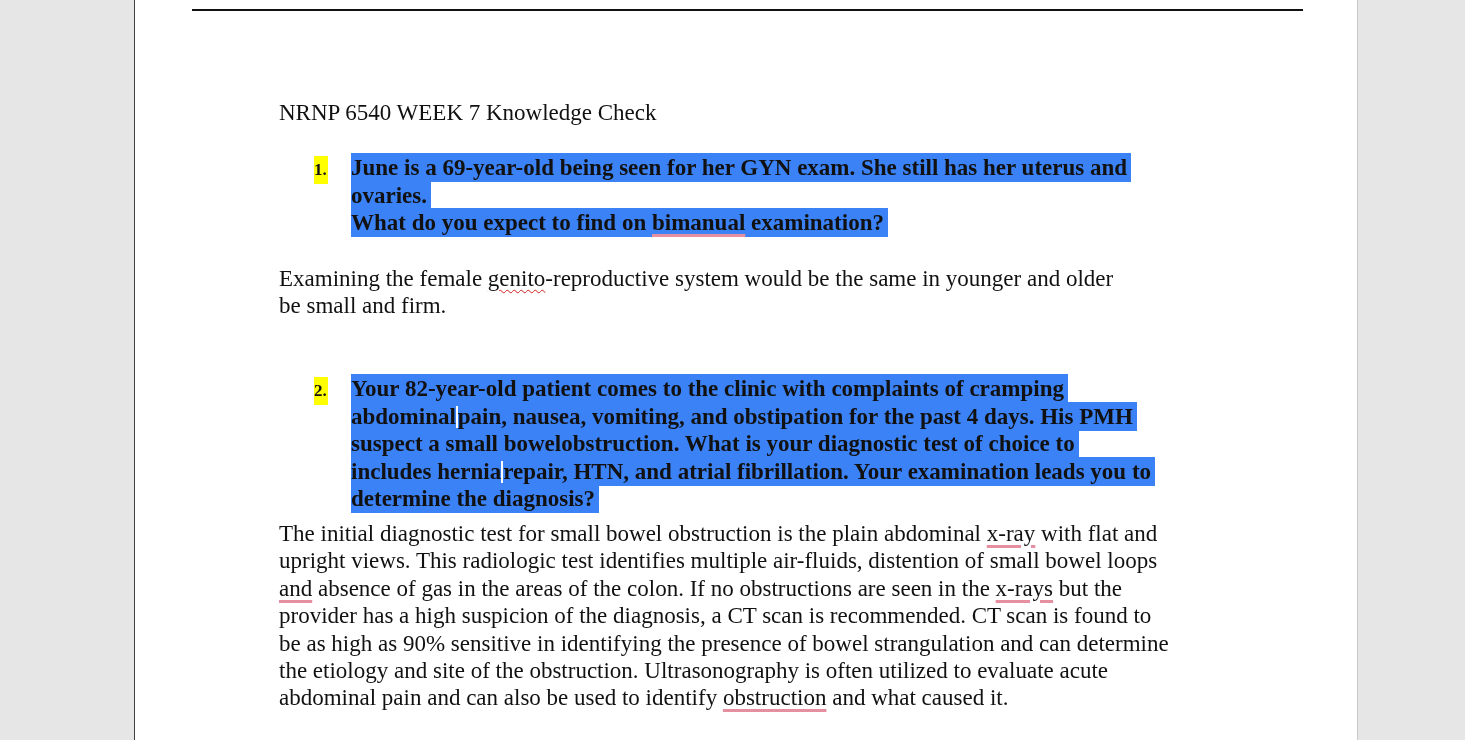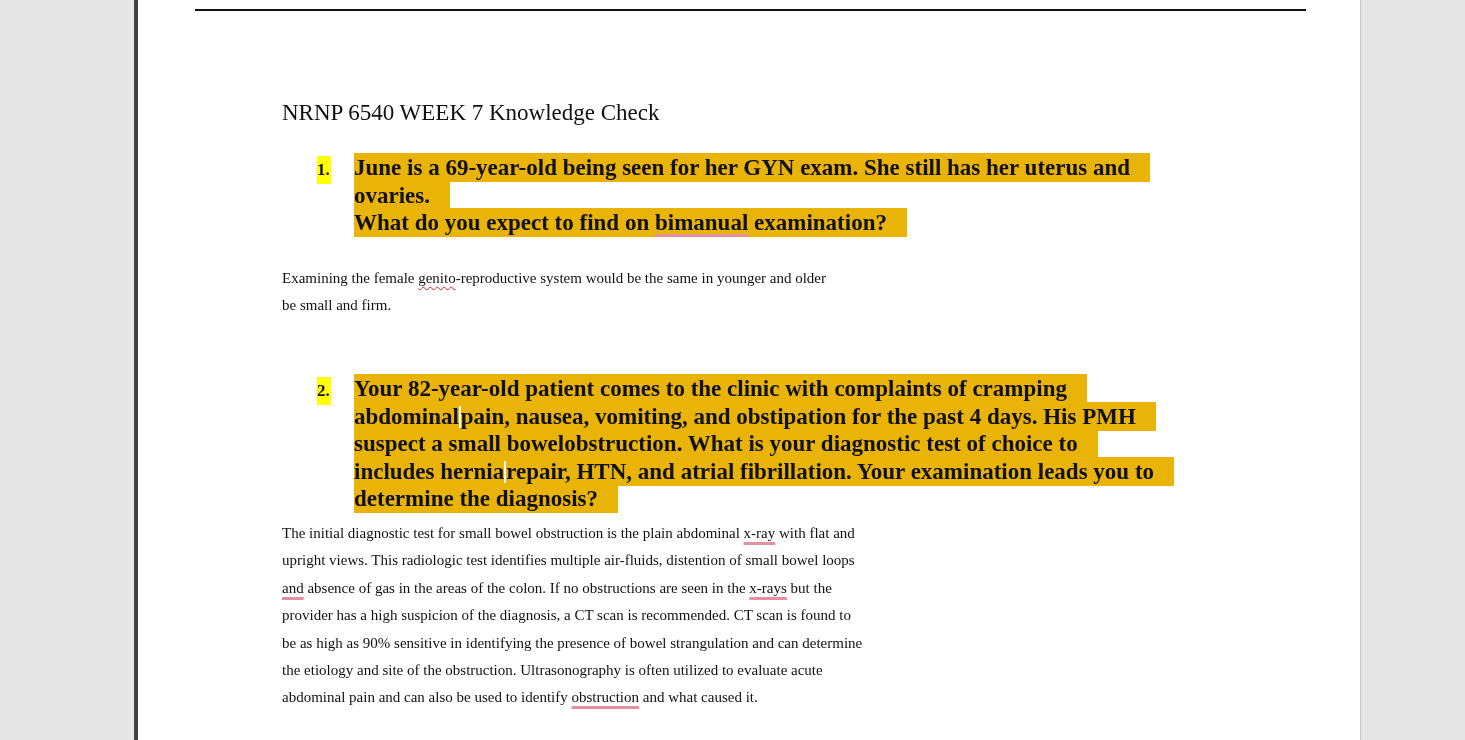--- a/index.html
+++ b/index.html
@@ -6,38 +6,38 @@
   body {
     width:1465px; height:740px; overflow:hidden;
     background:#e6e6e6;
     font-family:"Liberation Serif", "DejaVu Serif", serif;
     color:#111;
     position:relative;
   }
   .page {
     position:absolute; left:134px; top:0; width:1222px; height:740px;
     background:#ffffff;
-    border-left:4px solid #404040; border-right:1px solid #c8c8c8;
+    border-left:1px solid #404040; border-right:1px solid #c8c8c8;
   }
   .header-rule {
     position:absolute; left:57px; top:9px; width:1111px; height:2px; background:#111;
   }
   .content { position:absolute; left:144px; top:0; width:960px; }
   .title {
     position:absolute; top:99px; left:0; font-size:23px; line-height:27px; white-space:nowrap;
   }
   .q { position:absolute; left:35px; font-weight:bold; font-size:23px; line-height:27.5px; }
   .q .num {
     position:absolute; left:0; font-size:17px; background:#ffff00; padding:0 1px 0 0;
   }
   .q .lines { position:absolute; left:37px; white-space:nowrap; }
   .q .ln { display:block; }
-  .q .ln span.hl { background:#eab308; padding:2px 20px 2px 0; }
+  .q .ln span.hl { background:#3b82f6; padding:2px 4px 2px 0; }
   .para {
-    position:absolute; left:0; font-size:15px; line-height:27.4px; white-space:nowrap;
+    position:absolute; left:0; font-size:23px; line-height:27.4px; white-space:nowrap;
   }
   .para .ln { display:block; }
   .u-grammar { text-decoration:underline; text-decoration-color:#e58fa0; text-decoration-thickness:3px; text-underline-offset:4px; }
   .u-spell { text-decoration:underline wavy #d02020; text-decoration-thickness:1px; text-underline-offset:3px; }
   .gap { display:inline-block; width:2px; background:#fff; height:22px; vertical-align:-4px; }
 </style>
 </head>
 <body>
 
 <div class="page">

